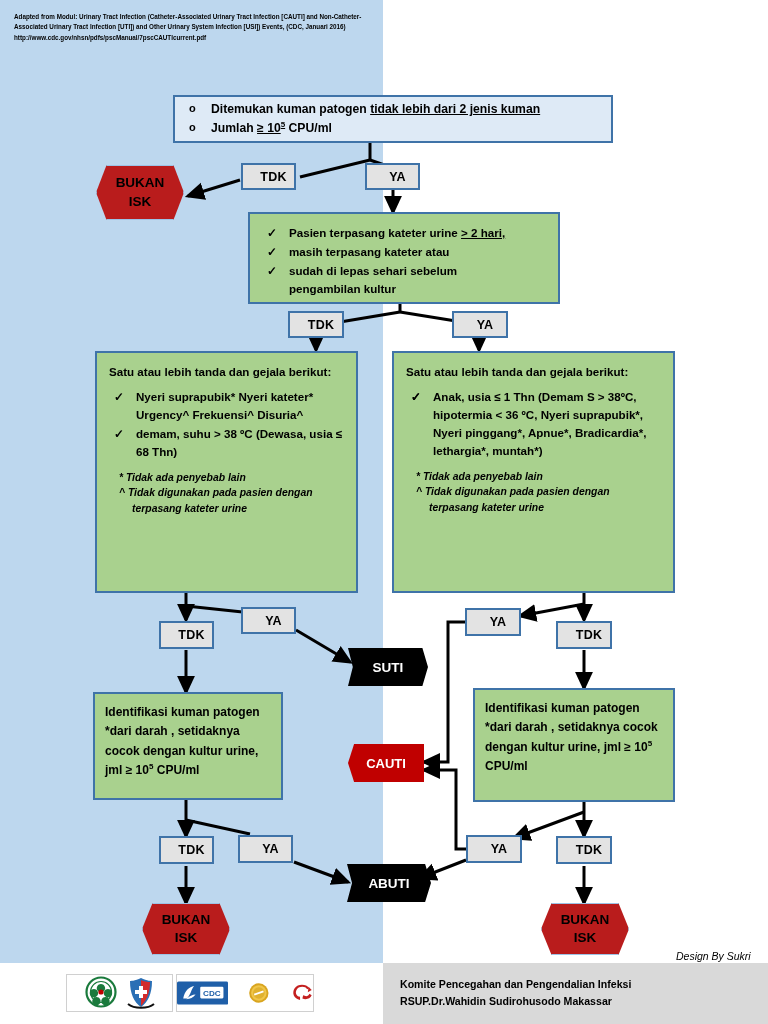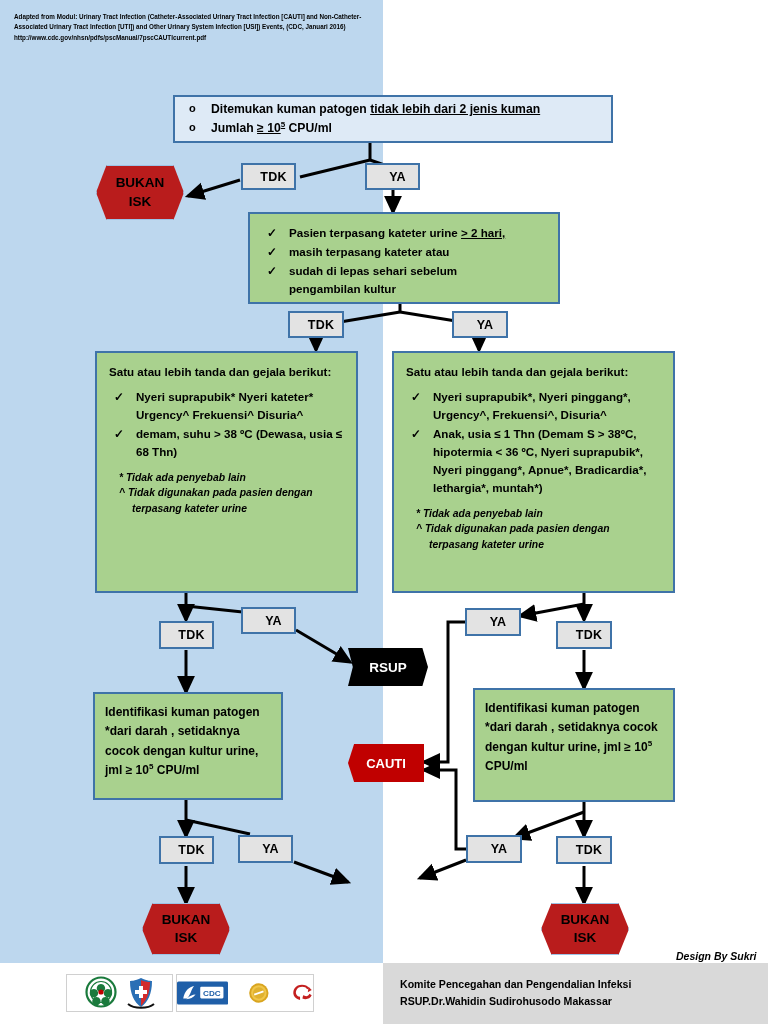--- a/index.html
+++ b/index.html
@@ -128,21 +128,21 @@
   }
   .footnote .ind { padding-left:13px; display:block; }
 
   .plainbox-text {
     padding:9px 9px 6px 10px;
     font-size:12px; font-weight:bold; line-height:1.62; color:#000;
   }
 
   .design-by {
     position:absolute; left:676px; top:950px;
-    font-size:10.5px; font-style:italic; font-weight:bold; color:#000;
+    font-size:10.5px; font-style:italic; font-weight:normal; color:#000;
   }
   .footer-text {
     position:absolute; left:400px; top:976px;
     font-size:10.6px; font-weight:bold; line-height:1.62; color:#000;
   }
 
   
   .logo-strip {
     position:absolute; left:66px; top:974px; width:248px; height:38px;
     display:flex; align-items:center;
@@ -293,42 +293,41 @@
       </div>
     </div>
   </div>
 
   <div class="node box-green" style="left:392px; top:351px; width:283px; height:242px;">
     <div class="greenbody">
       <div class="head">Satu atau lebih tanda dan gejala berikut:</div>
       <ul class="chk-list">
         <li>
           <span class="mk">✓</span>
-          <span>Nyeri suprapubik*, Nyeri pinggang*, Urgency^, Frekuensi^, Disuria^</span>
         </li>
         <li>
           <span class="mk">✓</span>
           <span>Anak, usia ≤ 1 Thn (Demam S &gt; 38ºC, hipotermia &lt; 36 ºC, Nyeri suprapubik*, Nyeri pinggang*, Apnue*, Bradicardia*, lethargia*, muntah*)</span>
         </li>
       </ul>
       <div class="footnote">
         <div>* Tidak ada penyebab lain</div>
         <div>^ Tidak digunakan pada pasien dengan</div>
         <span class="ind">terpasang kateter urine</span>
       </div>
     </div>
   </div>
 
   <div class="node tag" style="left:159px; top:621px; width:55px; height:28px;">TDK</div>
   <div class="node tag" style="left:241px; top:607px; width:55px; height:27px;">YA</div>
 
   <div class="node tag" style="left:465px; top:608px; width:56px; height:28px;">YA</div>
   <div class="node tag" style="left:556px; top:621px; width:56px; height:28px;">TDK</div>
 
-  <div class="node hex-black" style="left:348px; top:648px; width:80px; height:38px;">RSUP</div>
+  <div class="node hex-black" style="left:348px; top:648px; width:80px; height:38px;">SUTI</div>
 
   <div class="node box-green" style="left:93px; top:692px; width:190px; height:108px;">
     <div class="plainbox-text">
       <span>Identifikasi kuman patogen *dari darah , setidaknya cocok dengan kultur urine, jml ≥ 10</span><span class="sup">5</span><span> CPU/ml</span>
     </div>
   </div>
 
   <div class="node box-green" style="left:473px; top:688px; width:202px; height:114px;">
     <div class="plainbox-text">
       <span>Identifikasi kuman patogen *dari darah , setidaknya cocok dengan kultur urine, jml ≥ 10</span><span class="sup">5</span><span> CPU/ml</span>
@@ -336,20 +335,21 @@
   </div>
 
   <div class="node hex-red" style="left:348px; top:744px; width:76px; height:38px;">CAUTI</div>
 
   <div class="node tag" style="left:159px; top:836px; width:55px; height:28px;">TDK</div>
   <div class="node tag" style="left:238px; top:835px; width:55px; height:28px;">YA</div>
 
   <div class="node tag" style="left:466px; top:835px; width:56px; height:28px;">YA</div>
   <div class="node tag" style="left:556px; top:836px; width:56px; height:28px;">TDK</div>
 
+  <div class="node hex-black" style="left:347px; top:864px; width:84px; height:38px;">ABUTI</div>
 
   <div class="node hex-orange" style="left:142px; top:903px; width:88px; height:52px;">
     <div>
       <div>BUKAN</div>
       <div>ISK</div>
     </div>
   </div>
 
   <div class="node hex-orange" style="left:541px; top:903px; width:88px; height:52px;">
     <div>

